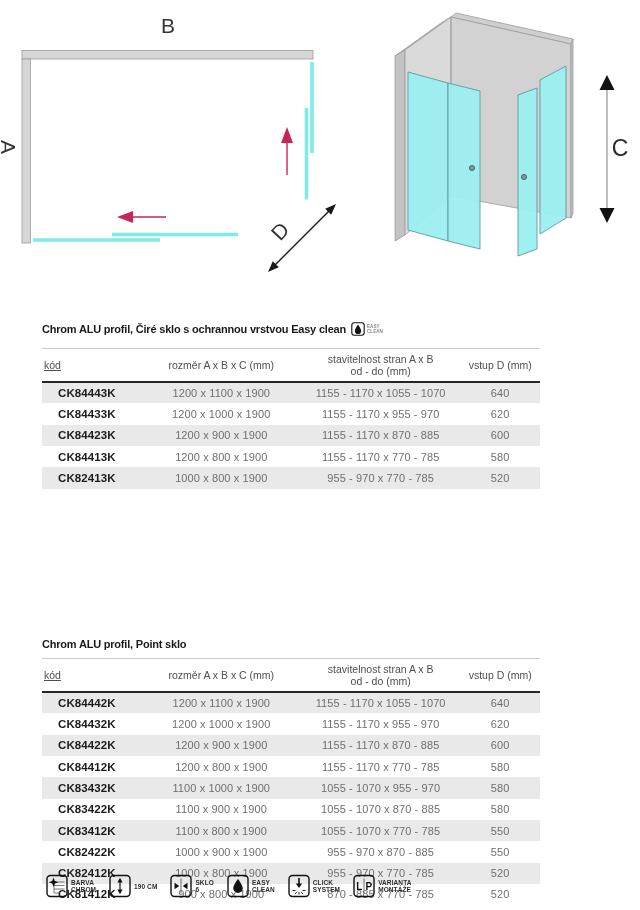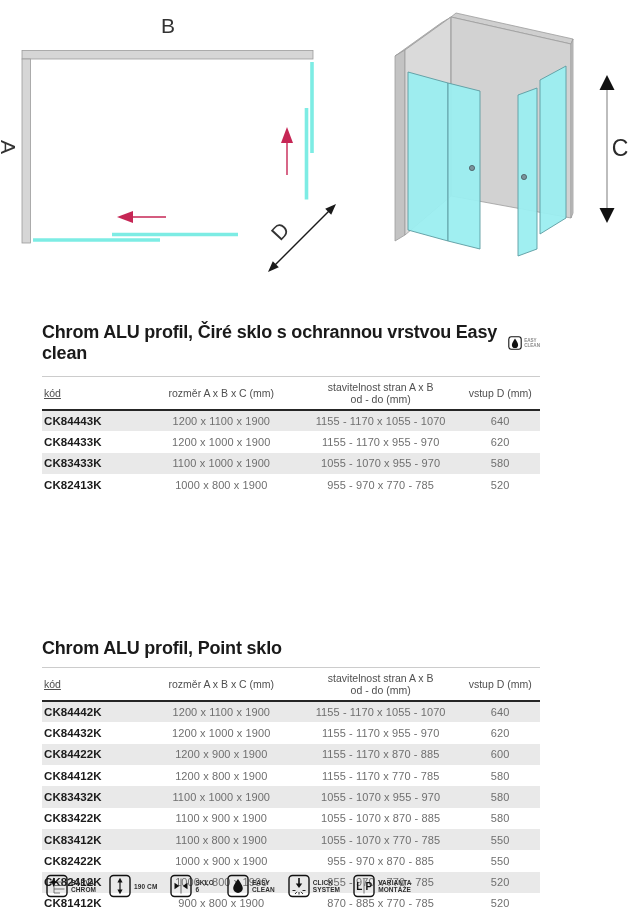--- a/index.html
+++ b/index.html
@@ -14,21 +14,21 @@
   #top-view  { position: absolute; left: 0;   top: 0; }
   #iso-view  { position: absolute; left: 380px; top: 0; }
 
   
   .section { position: absolute; left: 42px; width: 498px; }
   #section1 { top: 322px; }
   #section2 { top: 598px; margin-top: 40px; }
 
   .section-title-row { display: flex; align-items: center; gap: 5px; }
   .section-title {
-    font-size: 18px; font-weight: bold; color: #1a1a1a; letter-spacing: -0.2px;
+    font-size: 11px; font-weight: bold; color: #1a1a1a; letter-spacing: -0.2px;
   }
   .title-badge { display: flex; align-items: center; gap: 2px; }
   .badge-caption {
     font-size: 4.6px; line-height: 5px; color: #8a8a8a; white-space: pre-line;
     letter-spacing: 0; font-weight: bold;
   }
 
   table { width: 100%; border-collapse: collapse; table-layout: fixed; }
   #section1 table { margin-top: 12px; }
   #section2 table { margin-top: 8px; }
@@ -37,21 +37,21 @@
     font-weight: normal; color: #4f4f4f; font-size: 10.5px; line-height: 1.15;
     border-top: 1px solid #cccccc; border-bottom: 2px solid #262626;
     padding: 4px 0 4px 0; white-space: pre-line; vertical-align: middle;
   }
   thead th:first-child { text-align: left; padding-left: 2px; text-decoration: underline; }
   tbody td {
     height: 21.3px; font-size: 11px; color: #6f6f6f; text-align: center;
     padding: 0; vertical-align: middle; letter-spacing: 0.1px;
   }
   tbody td:first-child {
-    text-align: left; padding-left: 2px; font-weight: bold; color: #1b1b1b; font-size: 11.5px;
+    text-align: left; padding-left: 16px; font-weight: bold; color: #1b1b1b; font-size: 11.5px;
   }
   tbody tr:nth-child(odd) { background: #e9e9e9; }
 
   
   #footer {
     position: absolute; left: 46px; top: 874px; width: 560px;
     display: flex; align-items: center;
   }
   .feature { display: flex; align-items: center; gap: 3px; margin-right: 13px; }
   .feature-label {
@@ -161,23 +161,29 @@
             <td>1155 - 1170 x 1055 - 1070</td>
             <td>640</td>
           </tr>
           <tr>
             <td>CK84433K</td>
             <td>1200 x 1000 x 1900</td>
             <td>1155 - 1170 x 955 - 970</td>
             <td>620</td>
           </tr>
           <tr>
-            <td>CK83433K</td>
-            <td>1100 x 1000 x 1900</td>
-            <td>1055 - 1070 x 955 - 970</td>
+            <td>CK84423K</td>
+            <td>1200 x 900 x 1900</td>
+            <td>1155 - 1170 x 870 - 885</td>
+            <td>600</td>
+          </tr>
+          <tr>
+            <td>CK84413K</td>
+            <td>1200 x 800 x 1900</td>
+            <td>1155 - 1170 x 770 - 785</td>
             <td>580</td>
           </tr>
           <tr>
             <td>CK82413K</td>
             <td>1000 x 800 x 1900</td>
             <td>955 - 970 x 770 - 785</td>
             <td>520</td>
           </tr>
         </tbody>
     </table>

